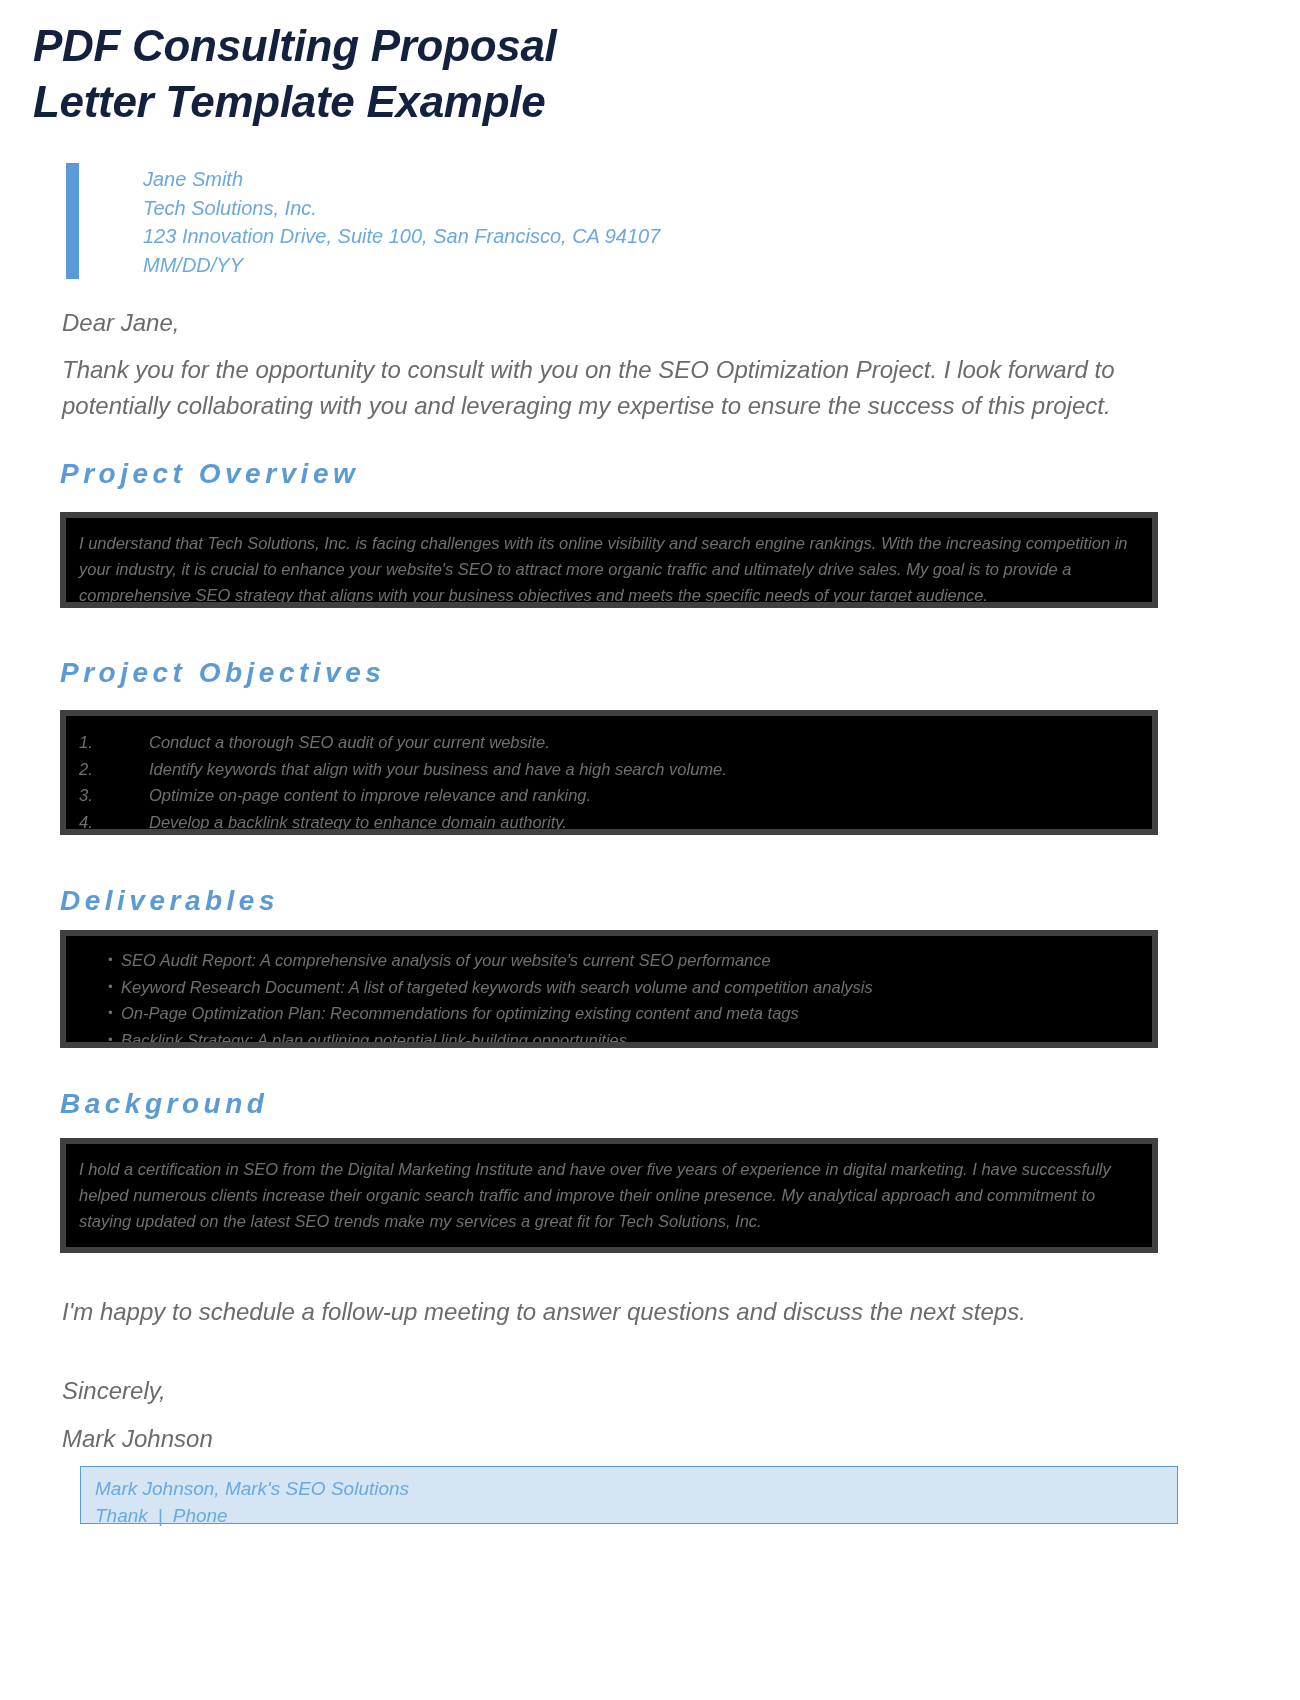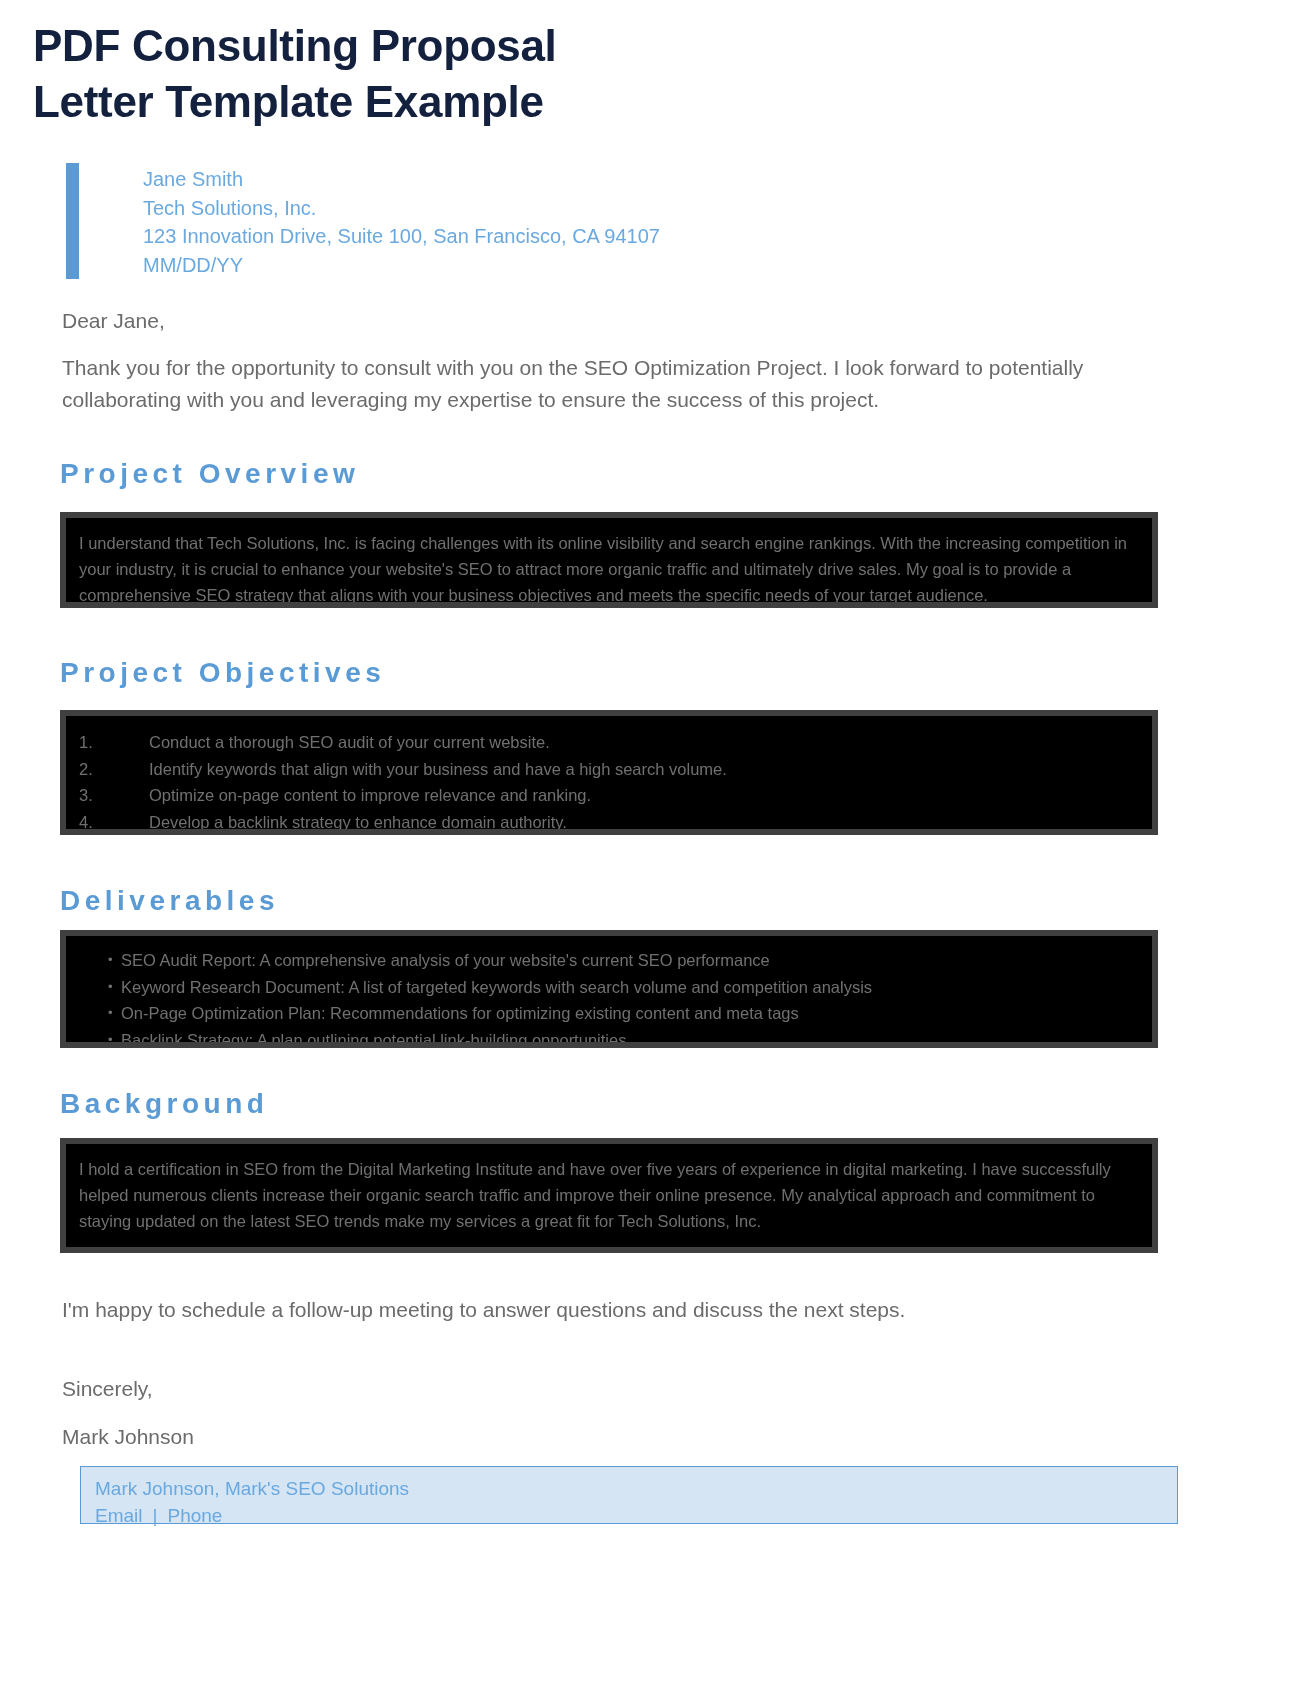--- a/index.html
+++ b/index.html
@@ -14,20 +14,21 @@
     -webkit-font-smoothing: antialiased;
     overflow: hidden;
     position: relative;
   }
   .page {
     position: relative;
     width: 1216px;
     height: 1700px;
     box-sizing: border-box;
     padding: 0;
+    font-style: italic;
   }
 
   
   .doc-title {
     position: absolute;
     left: 33px;
     top: 18px;
     width: 1000px;
     color: #13213f;
     font-weight: bold;
@@ -57,21 +58,21 @@
     font-size: 20px;
     line-height: 1.43;
     padding-top: 2px;
   }
   .recipient-lines span { display: block; white-space: nowrap; }
 
   
   .body-text {
     position: absolute;
     color: #6b6b6b;
-    font-size: 21px;
+    font-size: 24px;
     line-height: 1.52;
   }
   #salutation { left: 62px; top: 305px; }
   #intro-paragraph { left: 62px; top: 352px; width: 1060px; }
   #closing-line { left: 62px; top: 1294px; width: 1090px; }
   #sign-off { left: 62px; top: 1373px; }
   #signer-name { left: 62px; top: 1421px; }
 
   
   .section-heading {
@@ -247,16 +248,16 @@
   <div class="content-box" id="box-background">
     <div class="box-text">I hold a certification in SEO from the Digital Marketing Institute and have over five years of experience in digital marketing. I have successfully helped numerous clients increase their organic search traffic and improve their online presence. My analytical approach and commitment to staying updated on the latest SEO trends make my services a great fit for Tech Solutions, Inc.</div>
   </div>
 
   <div class="body-text" id="closing-line">I'm happy to schedule a follow-up meeting to answer questions and discuss the next steps.</div>
   <div class="body-text" id="sign-off">Sincerely,</div>
   <div class="body-text" id="signer-name">Mark Johnson</div>
 
   <div id="footer-contact">
     <span class="fc-line">Mark Johnson, Mark's SEO Solutions</span>
-    <span class="fc-line"><span>Email</span><span class="fc-sep">|</span><span>Phone</span></span>
+    <span class="fc-line"><span>Thank</span><span class="fc-sep">|</span><span>Phone</span></span>
   </div>
 
 </div>
 
 </body></html>

